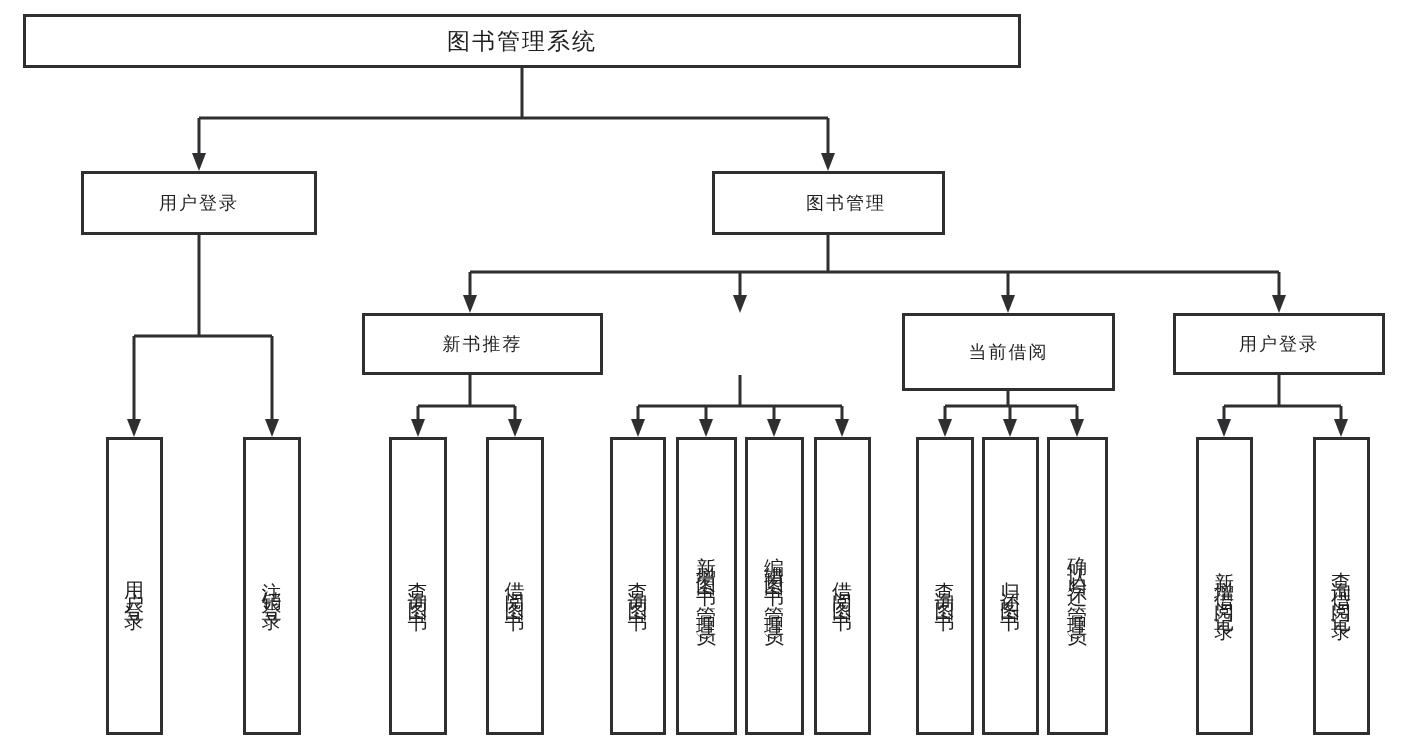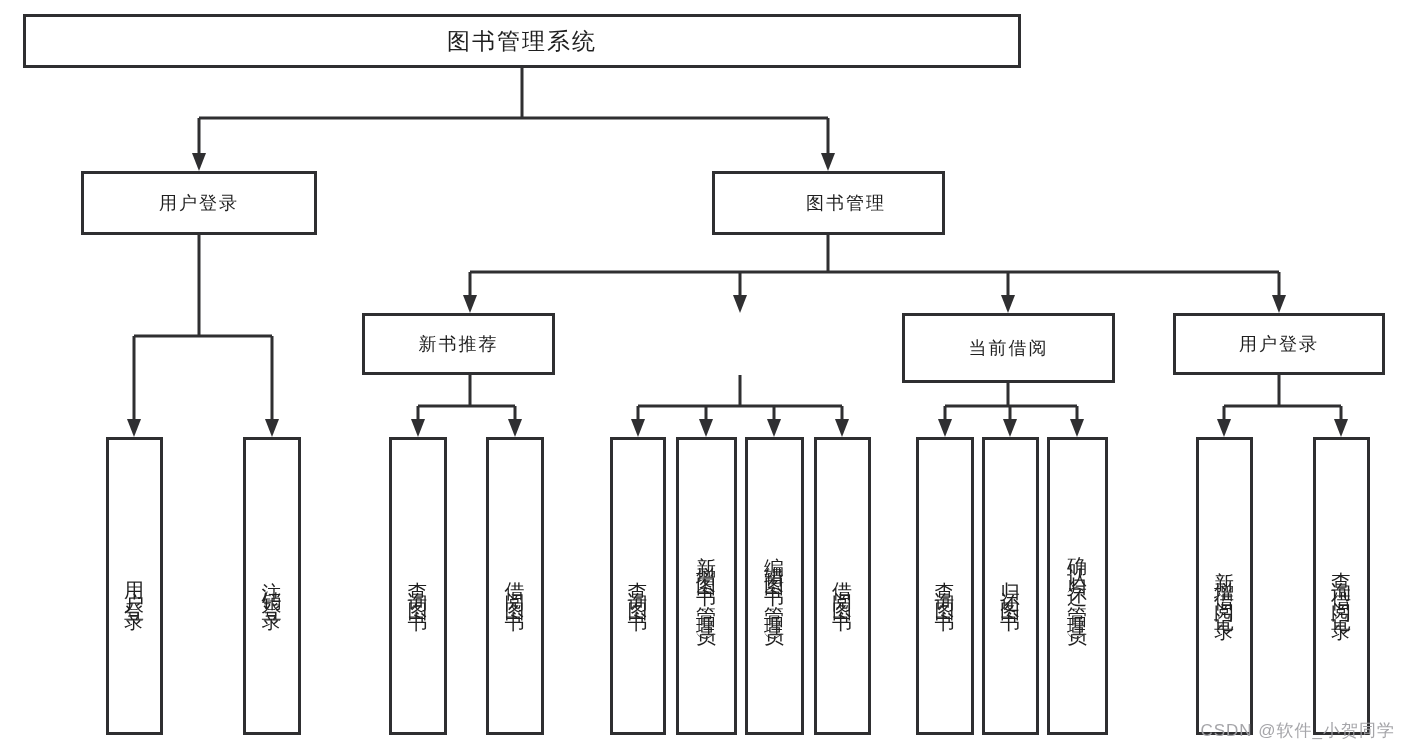--- a/index.html
+++ b/index.html
@@ -105,24 +105,24 @@
     <span>图书管理系统</span>
   </div>
 
   <div class="node h-node" style="left:81px; top:171px; width:236px; height:64px;">
     <span>用户登录</span>
   </div>
   <div class="node h-node" style="left:712px; top:171px; width:233px; height:64px;padding-left:35px;">
     <span>图书管理</span>
   </div>
 
-  <div class="node h-node" style="left:362px; top:313px; width:193px; height:62px;">
+  <div class="node h-node" style="left:362px; top:313px; width:241px; height:62px;">
     <span>新书推荐</span>
   </div>
-  <div class="node h-node" style="left:902px; top:313px; width:213px; height:70px;">
+  <div class="node h-node" style="left:902px; top:313px; width:213px; height:78px;">
     <span>当前借阅</span>
   </div>
   <div class="node h-node" style="left:1173px; top:313px; width:212px; height:62px;">
     <span>用户登录</span>
   </div>
 
   <div class="node v-node" style="left:106px; width:57px;">
     <span class="v-label">用户登录</span>
   </div>
   <div class="node v-node" style="left:243px; width:58px;">
@@ -159,15 +159,14 @@
     <span class="v-label">确认归还（管理员）</span>
   </div>
 
   <div class="node v-node" style="left:1196px; width:57px;">
     <span class="v-label">新增借阅记录</span>
   </div>
   <div class="node v-node" style="left:1313px; width:57px;">
     <span class="v-label">查询借阅记录</span>
   </div>
 
-  <div class="watermark" style="color: rgb(161, 161, 165);">CSDN @软件_小贺同学</div>
 
 </div>
 
 </body></html>

